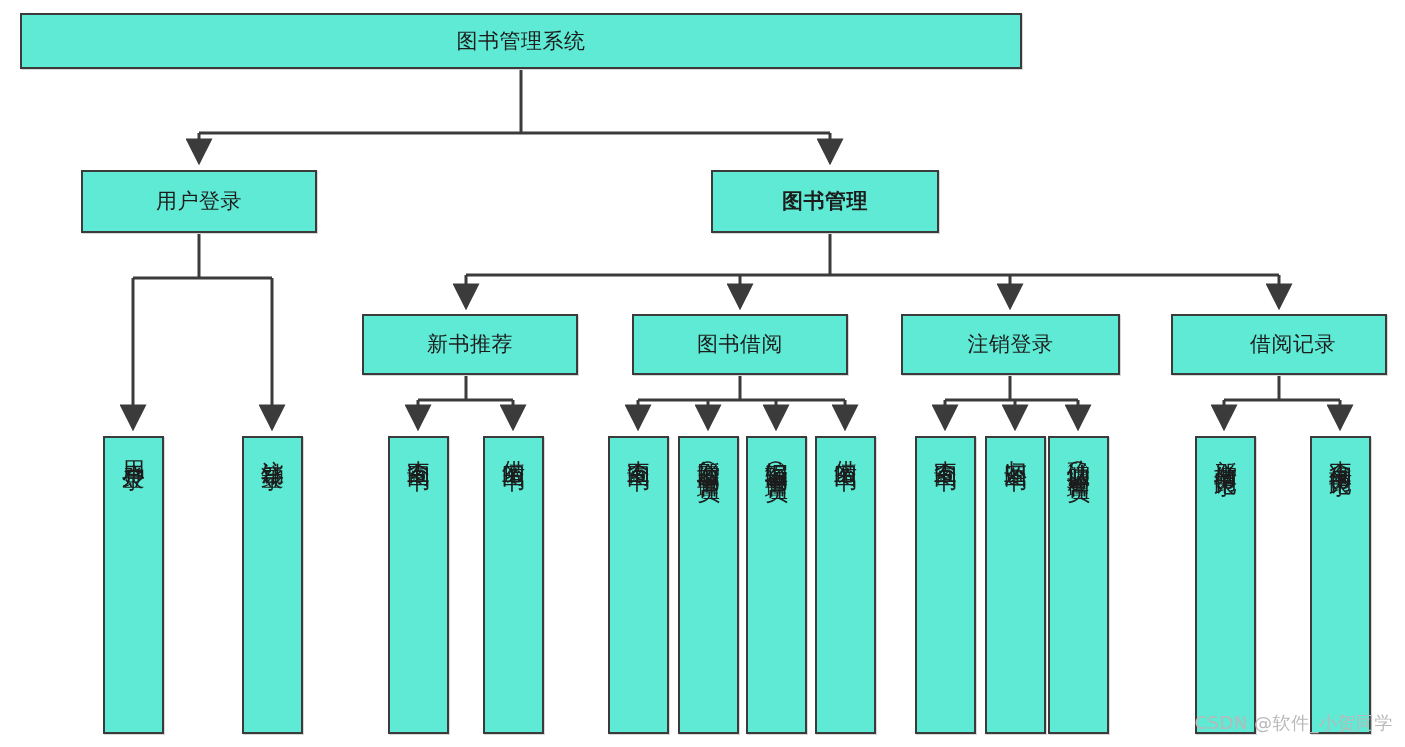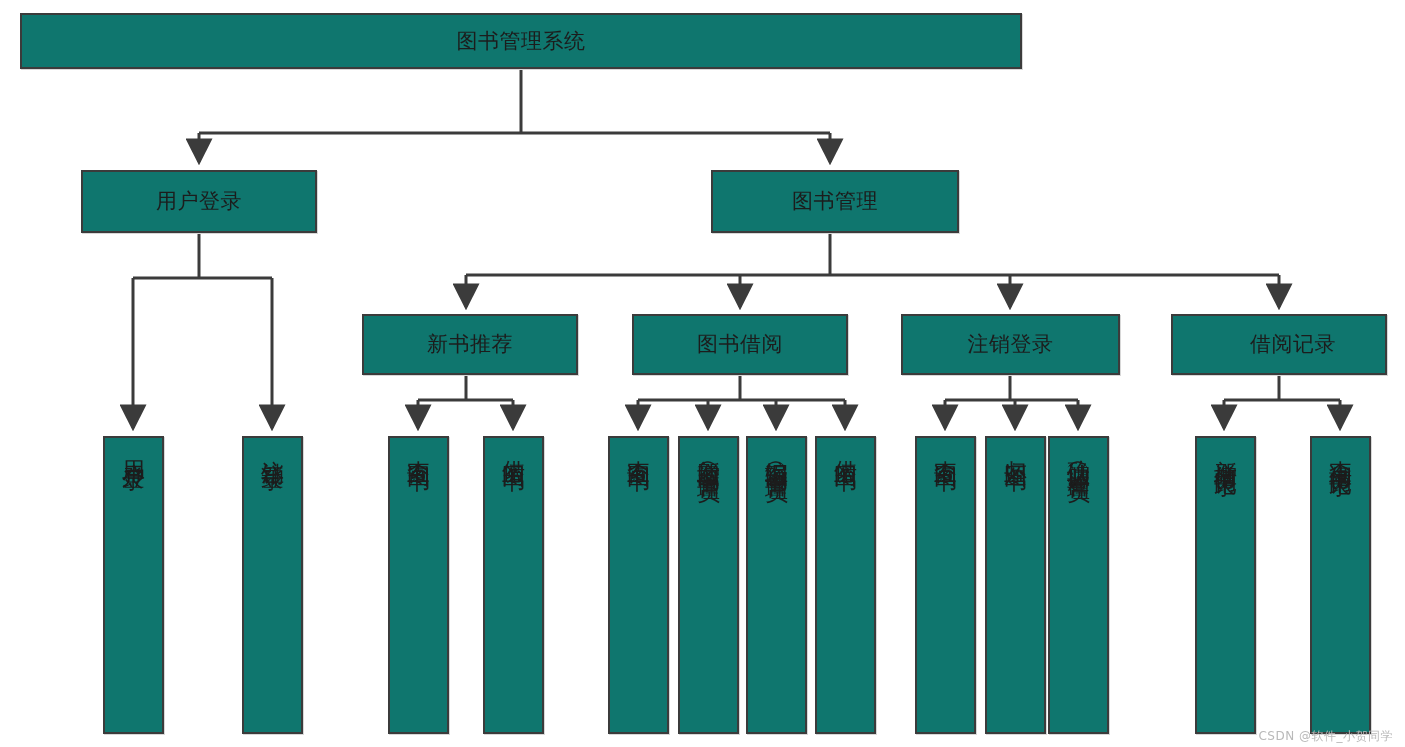--- a/index.html
+++ b/index.html
@@ -21,21 +21,21 @@
     position: absolute;
     left: 0;
     top: 0;
     width: 1405px;
     height: 747px;
   }
   .node {
     position: absolute;
     box-sizing: border-box;
     border: 2px solid #3b3b3b;
-    background: #0f766e;
+    background: #5eead4;
     display: flex;
     align-items: center;
     justify-content: center;
     box-shadow: 1px 1px 0 #d8d8d8;
   }
   .node .label {
     color: #1c1c1c;
     letter-spacing: 0.5px;
     line-height: 1.18;
     white-space: pre;
@@ -51,22 +51,22 @@
   .node.vertical .label {
     writing-mode: vertical-rl;
     text-orientation: upright;
     font-size: 23px;
     letter-spacing: 3px;
     line-height: 1.0;
   }
   #watermark {
     position: absolute;
     right: 12px;
-    bottom: 2px;
-    font-size: 12px;
+    bottom: 12px;
+    font-size: 18px;
     color: #b9b9b9;
     letter-spacing: 0.5px;
     white-space: pre;
   }
 </style>
 </head>
 <body>
 
 <div id="canvas">
 
@@ -120,21 +120,21 @@
     </g>
   </svg>
 
   <div class="node horizontal" style="left:20px; top:13px; width:1002px; height:56px;">
     <span class="label">图书管理系统</span>
   </div>
 
   <div class="node horizontal" style="left:81px; top:170px; width:236px; height:63px;">
     <span class="label">用户登录</span>
   </div>
-  <div class="node horizontal" style="left:711px; top:170px; width:248px; height:63px;">
+  <div class="node horizontal" style="left:711px; top:170px; width:228px; height:63px;font-weight:bold;">
     <span class="label">图书管理</span>
   </div>
 
   <div class="node horizontal" style="left:632px; top:314px; width:216px; height:61px;">
     <span class="label">图书借阅</span>
   </div>
   <div class="node horizontal" style="left:362px; top:314px; width:216px; height:61px;">
     <span class="label">新书推荐</span>
   </div>
   <div class="node horizontal" style="left:901px; top:314px; width:219px; height:61px;">

